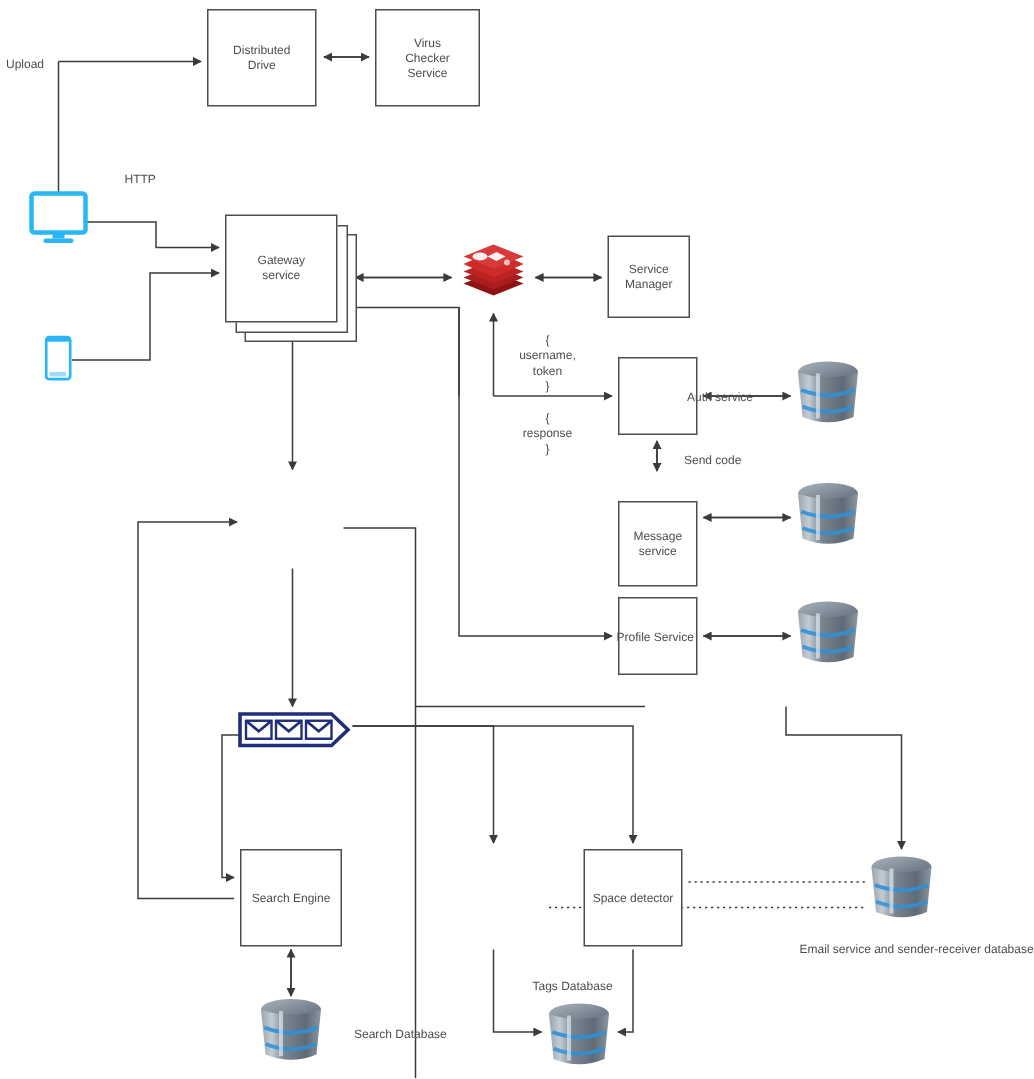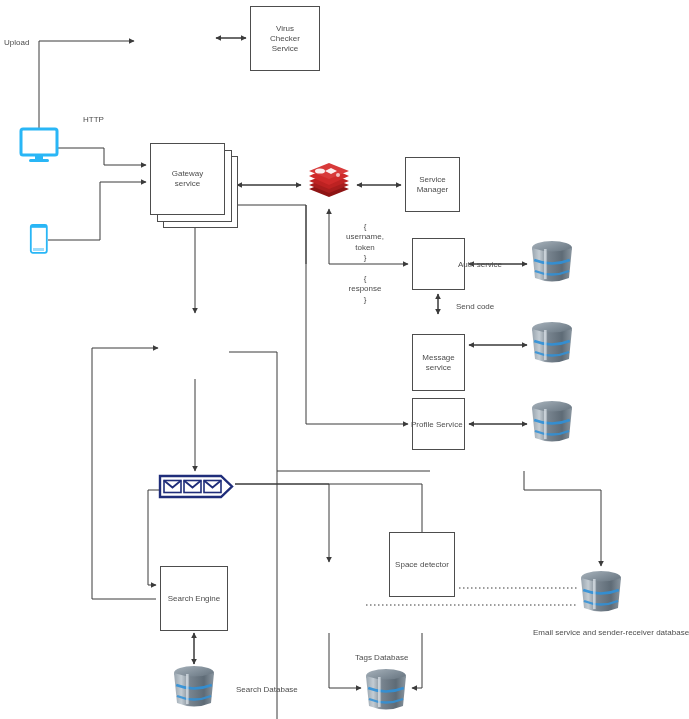--- a/index.html
+++ b/index.html
@@ -234,20 +234,24 @@
     <g transform="translate(580,570)">
       <ellipse cx="21" cy="8" rx="20" ry="7" fill="url(#dbTop)"></ellipse>
       <path d="M1 8 L4 38 Q21 45 38 38 L41 8 Q21 15 1 8 Z" fill="url(#dbBody)"></path>
       <path d="M3.2 20 Q21 27 38.8 20" stroke="#2f90d8" stroke-width="2.6" fill="none" opacity="0.9"></path>
       <path d="M4 31 Q21 38 38 31" stroke="#2f90d8" stroke-width="2.4" fill="none" opacity="0.85"></path>
       <rect x="13" y="9" width="2.6" height="30" fill="#e6edf2" opacity="0.65"></rect>
     </g>
 
   </svg>
 
+  <div class="node-box" style="left:138px; top:6px; width:73px; height:65px;">
+    <span style="white-space:pre-line;">Distributed
+Drive</span>
+  </div>
 
   <div class="node-box" style="left:250px; top:6px; width:70px; height:65px;">
     <span style="white-space:pre-line;">Virus
 Checker
 Service</span>
   </div>
 
   <div class="node-box stack-shadow" style="left:163px; top:156px; width:75px; height:72px;"></div>
   <div class="node-box stack-shadow" style="left:157px; top:150px; width:75px; height:72px;"></div>
   <div class="node-box" style="left:150px; top:143px; width:75px; height:72px;">
@@ -270,21 +274,21 @@
 
   <div class="node-box" style="left:412px; top:398px; width:53px; height:52px;"></div>
   <div class="node-label-wide" style="left:411px; top:420px;">Profile Service</div>
 
 
   <div class="node-box" style="left:160px; top:566px; width:68px; height:65px;text-align:center;">
     <span>Search Engine</span>
   </div>
 
 
-  <div class="node-box" style="left:389px; top:532px; width:66px; height:65px;">
+  <div class="node-box" style="left:389px; top:566px; width:66px; height:65px;">
     <span>Space detector</span>
   </div>
 
   <div class="free-label" style="left:4px; top:38px;">Upload</div>
 
   <div class="free-label" style="left:83px; top:115px;">HTTP</div>
 
   <div class="free-label center" style="left:340px; top:222px; width:50px;">{
 username,
 token

